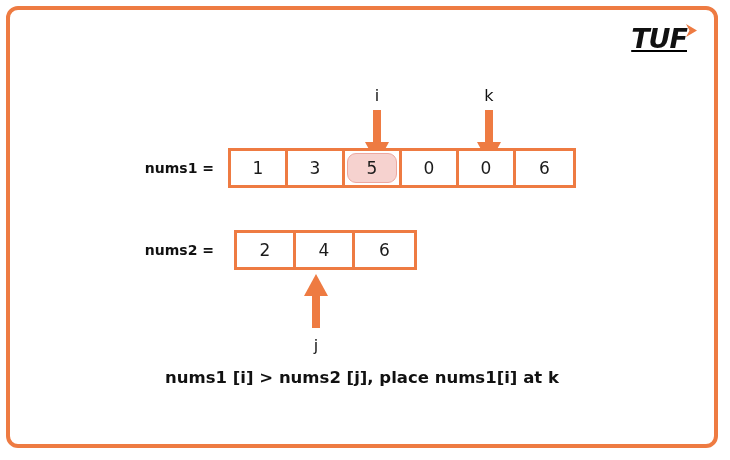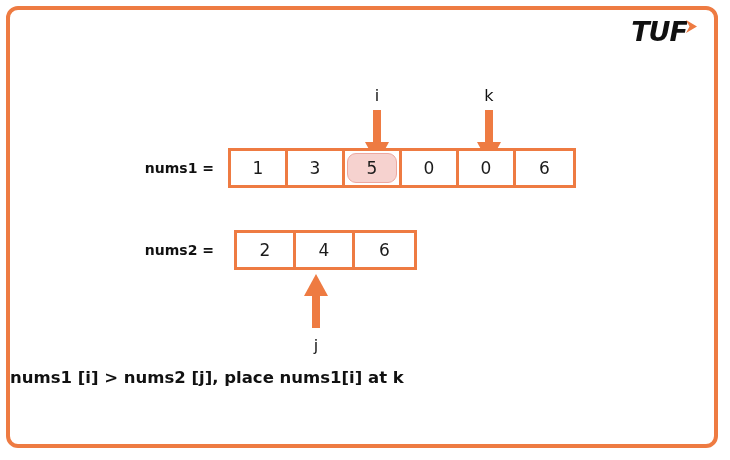--- a/index.html
+++ b/index.html
@@ -28,22 +28,23 @@
     background: #ffffff;
   }
 
   
   #logo {
     position: absolute;
     right: 16px;
     top: 8px;
     height: 34px;
     display: flex;
-    align-items: flex-start;
+    align-items: flex-end;
     gap: 0px;
+    text-decoration: underline;
   }
   #logo .logo-text {
     font-family: "DejaVu Sans", "Liberation Sans", sans-serif;
     font-weight: bold;
     font-style: italic;
     font-size: 27px;
     letter-spacing: -1px;
     color: #111111;
     line-height: 1;
   }
@@ -122,20 +123,21 @@
   }
   .pointer.down .ptr-label { margin-bottom: 6px; }
   .pointer.up   .ptr-label { margin-top: 6px; }
 
   
   #caption {
     position: absolute;
     left: 0;
     right: 0;
     top: 358px;
+    text-align: center;
     font-weight: bold;
     font-size: 16.5px;
     color: #111111;
   }
 </style>
 </head>
 <body>
 
 <div id="frame">
 

